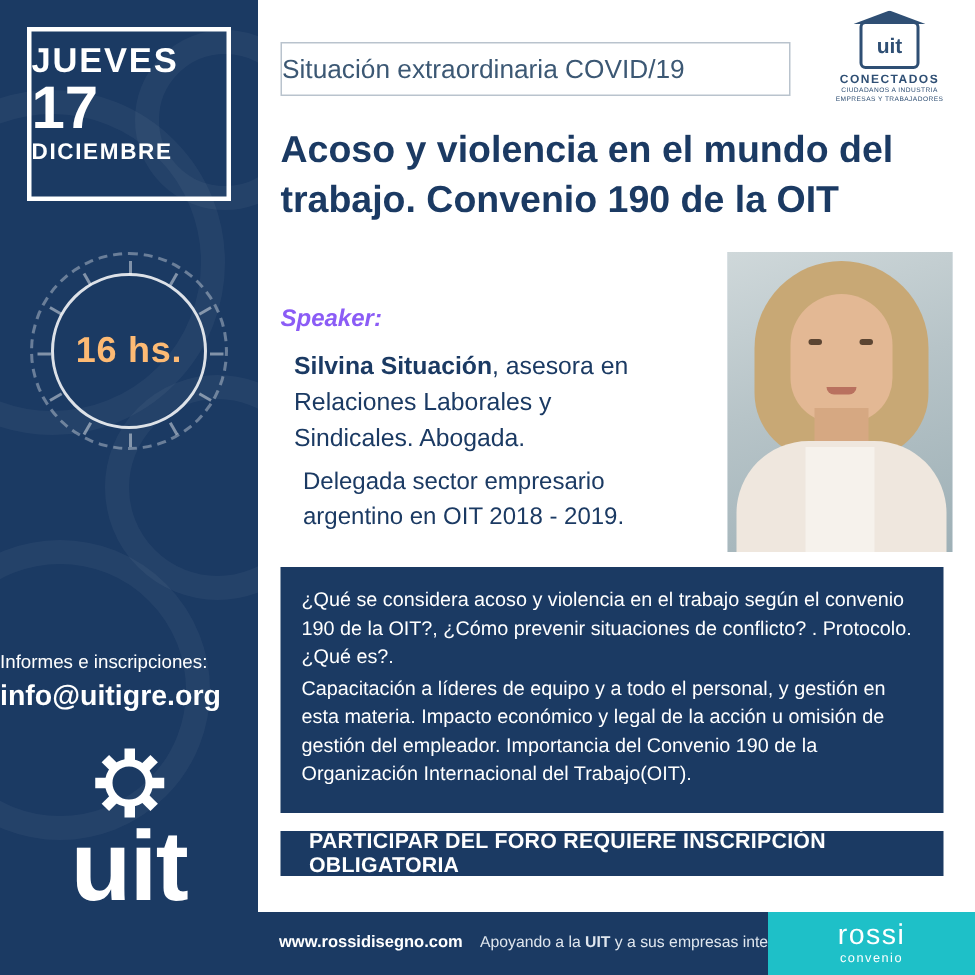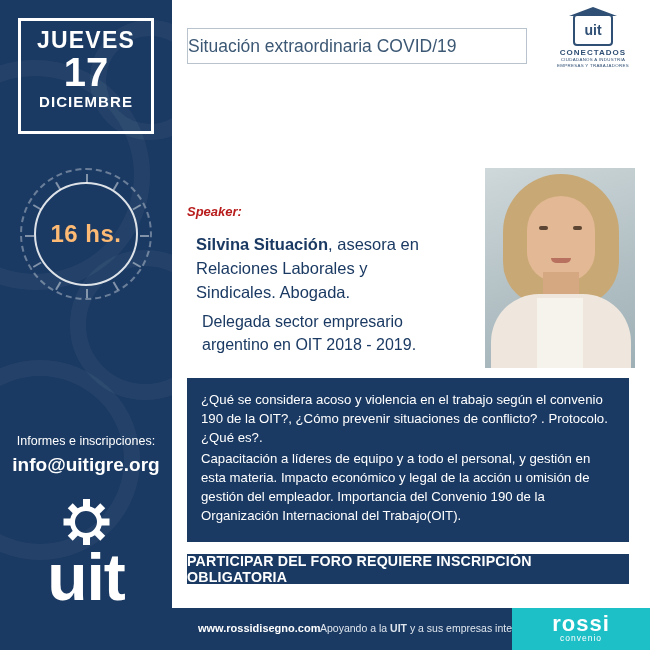--- a/index.html
+++ b/index.html
@@ -32,21 +32,20 @@
   .gear.g1 { width:230px; height:230px; left:-80px; top:60px; }
   .gear.g2 { width:150px; height:150px; left:70px; top:250px; }
   .gear.g3 { width:200px; height:200px; left:-60px; top:360px; }
   .gear.g4 { width:120px; height:120px; left:90px; top:20px; }
 
   #date-box {
     position:absolute; left:18px; top:18px;
     width:136px; height:116px;
     border:3px solid #ffffff;
     color:#ffffff;
-    text-align:center;
     padding-top:6px;
   }
   #date-box .dow {
     font-size:23px; font-weight:bold; letter-spacing:1.2px; line-height:26px;
   }
   #date-box .day {
     font-size:40px; font-weight:bold; line-height:42px; margin-top:-2px;
   }
   #date-box .month {
     font-size:15px; font-weight:bold; letter-spacing:1.1px; line-height:18px;
@@ -71,21 +70,21 @@
     border-radius:50%;
     border:2px solid rgba(255,255,255,0.85);
     display:flex; align-items:center; justify-content:center;
   }
   #time-inner span {
     color:#fdba74; font-size:24px; font-weight:bold; letter-spacing:0.5px;
   }
 
   #contact {
     position:absolute; left:0; top:432px; width:172px;
-    text-align:center; color:#ffffff;
+    color:#ffffff;
   }
   #contact .label { font-size:12.5px; line-height:18px; }
   #contact .mail  { font-size:19px; font-weight:bold; line-height:26px; margin-top:2px; }
 
   
   #uit-logo {
     position:absolute; left:0; top:500px; width:172px; text-align:center;
   }
   #uit-logo .cog {
     position:relative;
@@ -145,21 +144,21 @@
   #uit-small .sub1 { font-size:4.4px; letter-spacing:0.3px; line-height:6px; }
   #uit-small .sub2 { font-size:4.4px; letter-spacing:0.3px; line-height:6px; }
 
   #title {
     position:absolute; left:15px; top:84px; width:442px;
     color:#1b3a63; font-size:25px; font-weight:bold; line-height:33px;
   }
 
   #speaker-label {
     position:absolute; left:15px; top:204px;
-    color:#b91c1c; font-size:13px; font-style:italic; font-weight:bold;
+    color:#8b5cf6; font-size:16px; font-style:italic; font-weight:bold;
   }
   #speaker-body {
     position:absolute; left:24px; top:232px; width:250px;
     color:#1b3a63; font-size:16.5px; line-height:24px;
   }
   #speaker-body .name { font-weight:bold; }
   #speaker-role {
     position:absolute; left:30px; top:310px; width:250px;
     color:#1b3a63; font-size:16px; line-height:23px;
   }
@@ -211,44 +210,44 @@
     padding:12px 14px;
     font-size:13.2px; line-height:19px;
   }
   #desc p { margin-bottom:0; }
   #desc p + p { margin-top:2px; }
 
   #foro {
     position:absolute; left:15px; top:554px;
     width:442px; height:30px;
     background:#1b3a63; color:#ffffff;
-    display:flex; align-items:center; padding-left:0;
+    display:flex; align-items:center; padding-left:19px;
     font-size:14.2px; font-weight:bold; letter-spacing:0.2px;
   }
 
   
   #footer {
     position:absolute; left:0; top:608px; width:650px; height:42px;
     background:#1b3a63;
   }
   #footer .site {
     position:absolute; left:186px; top:14px;
-    color:#ffffff; font-size:11px; font-weight:bold;margin-left:12px;
+    color:#ffffff; font-size:11px; font-weight:bold;
   }
   #footer .apoyo {
     position:absolute; left:320px; top:14px;
     color:#dfe6ee; font-size:10.5px;
   }
   #footer .apoyo b { font-weight:bold; }
   #rossi {
     position:absolute; right:0; top:0; width:138px; height:42px;
     background:#1ec0c8; color:#ffffff;
     display:flex; flex-direction:column; align-items:center; justify-content:center;
   }
-  #rossi .r1 { font-size:22px; font-weight:bold; letter-spacing:1px; line-height:19px; }
+  #rossi .r1 { font-size:19px; font-weight:normal; letter-spacing:1px; line-height:19px; }
   #rossi .r2 { font-size:8.5px; letter-spacing:1px; line-height:11px; }
 </style>
 </head>
 <body>
 
 <div id="poster">
 
   <div id="left">
     <div class="gear g1"></div>
     <div class="gear g2"></div>
@@ -308,20 +307,21 @@
 
     <div id="uit-small">
       <div class="badge">
         <div class="t">uit</div>
       </div>
       <div class="conect">CONECTADOS</div>
       <div class="sub1">CIUDADANOS A INDUSTRIA</div>
       <div class="sub2">EMPRESAS Y TRABAJADORES</div>
     </div>
 
+    <div id="title">Acoso y violencia en el mundo del trabajo. Convenio 190 de la OIT</div>
 
     <div id="speaker-label">Speaker:</div>
 
     <div id="speaker-body">
       <span class="name">Silvina Situación</span><span>, asesora en</span><br>
       <span>Relaciones Laborales y</span><br>
       <span>Sindicales. Abogada.</span>
     </div>
 
     <div id="speaker-role">

